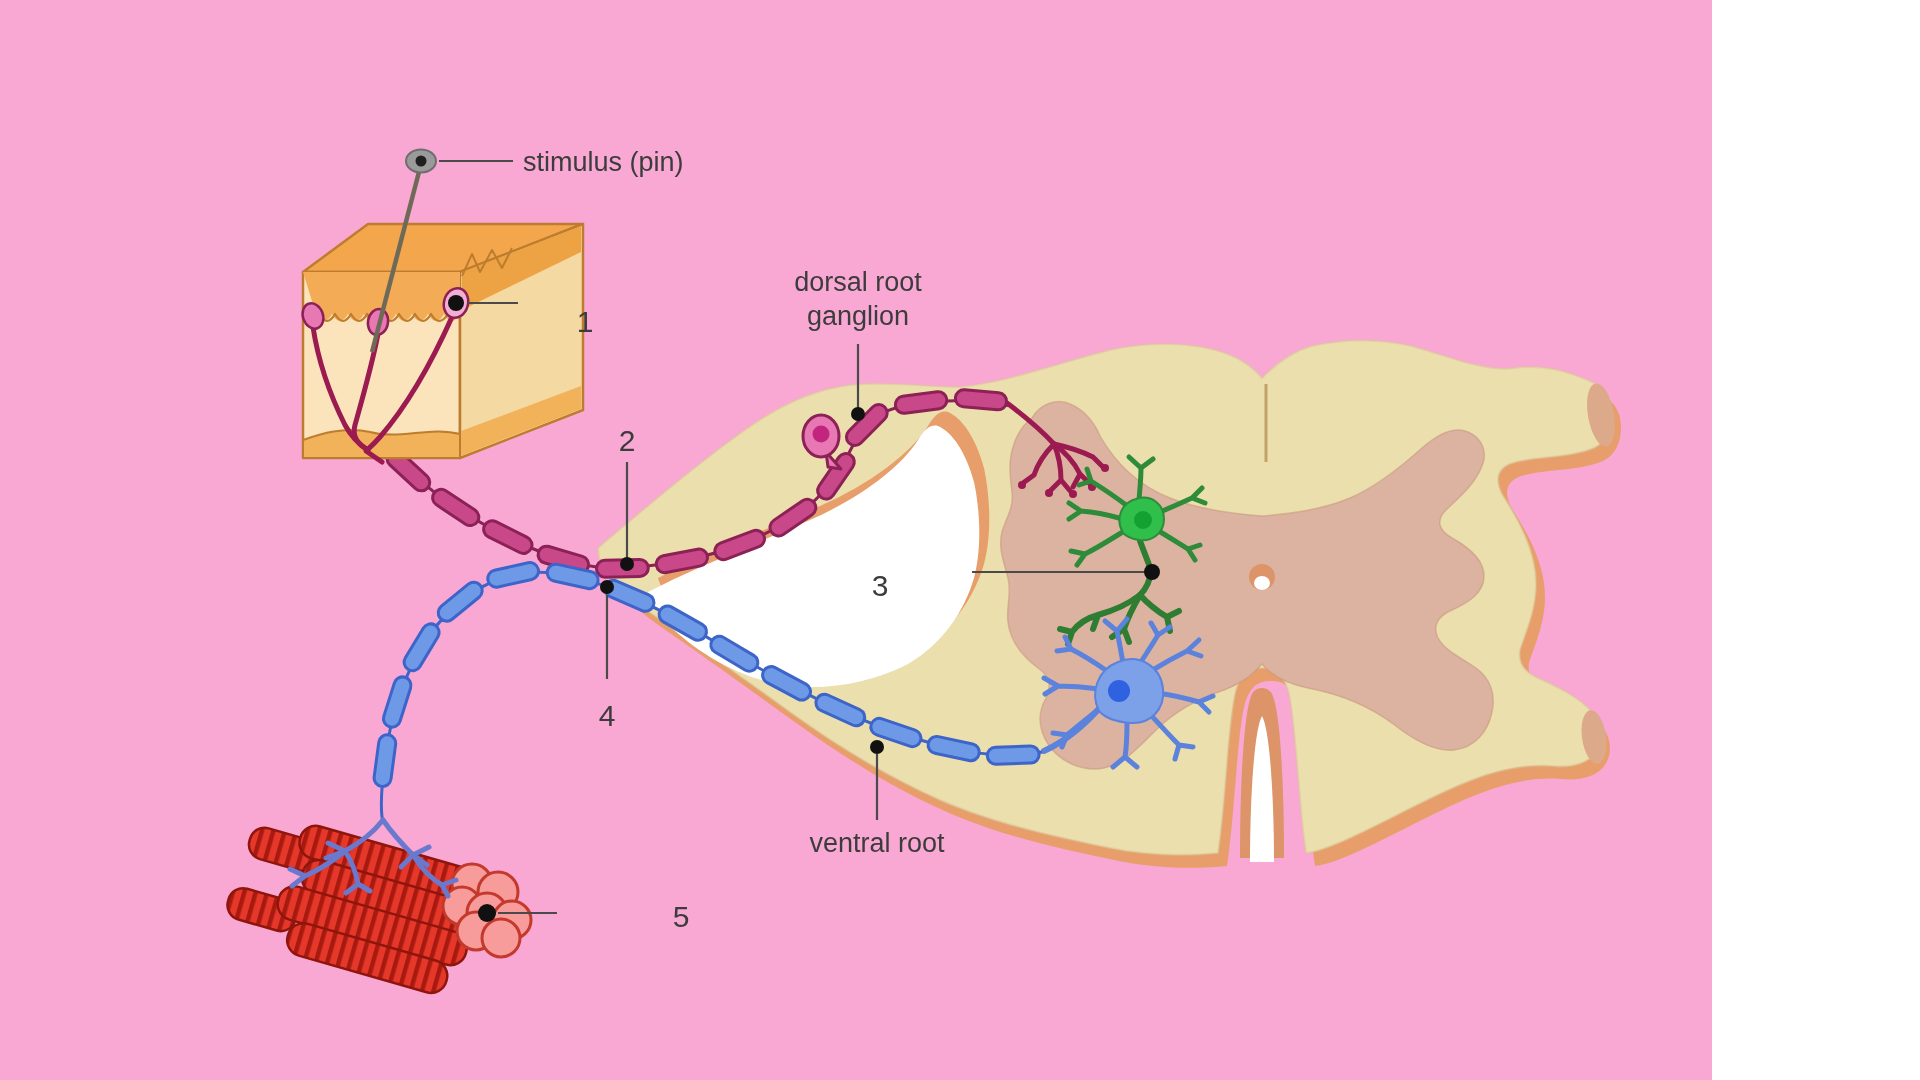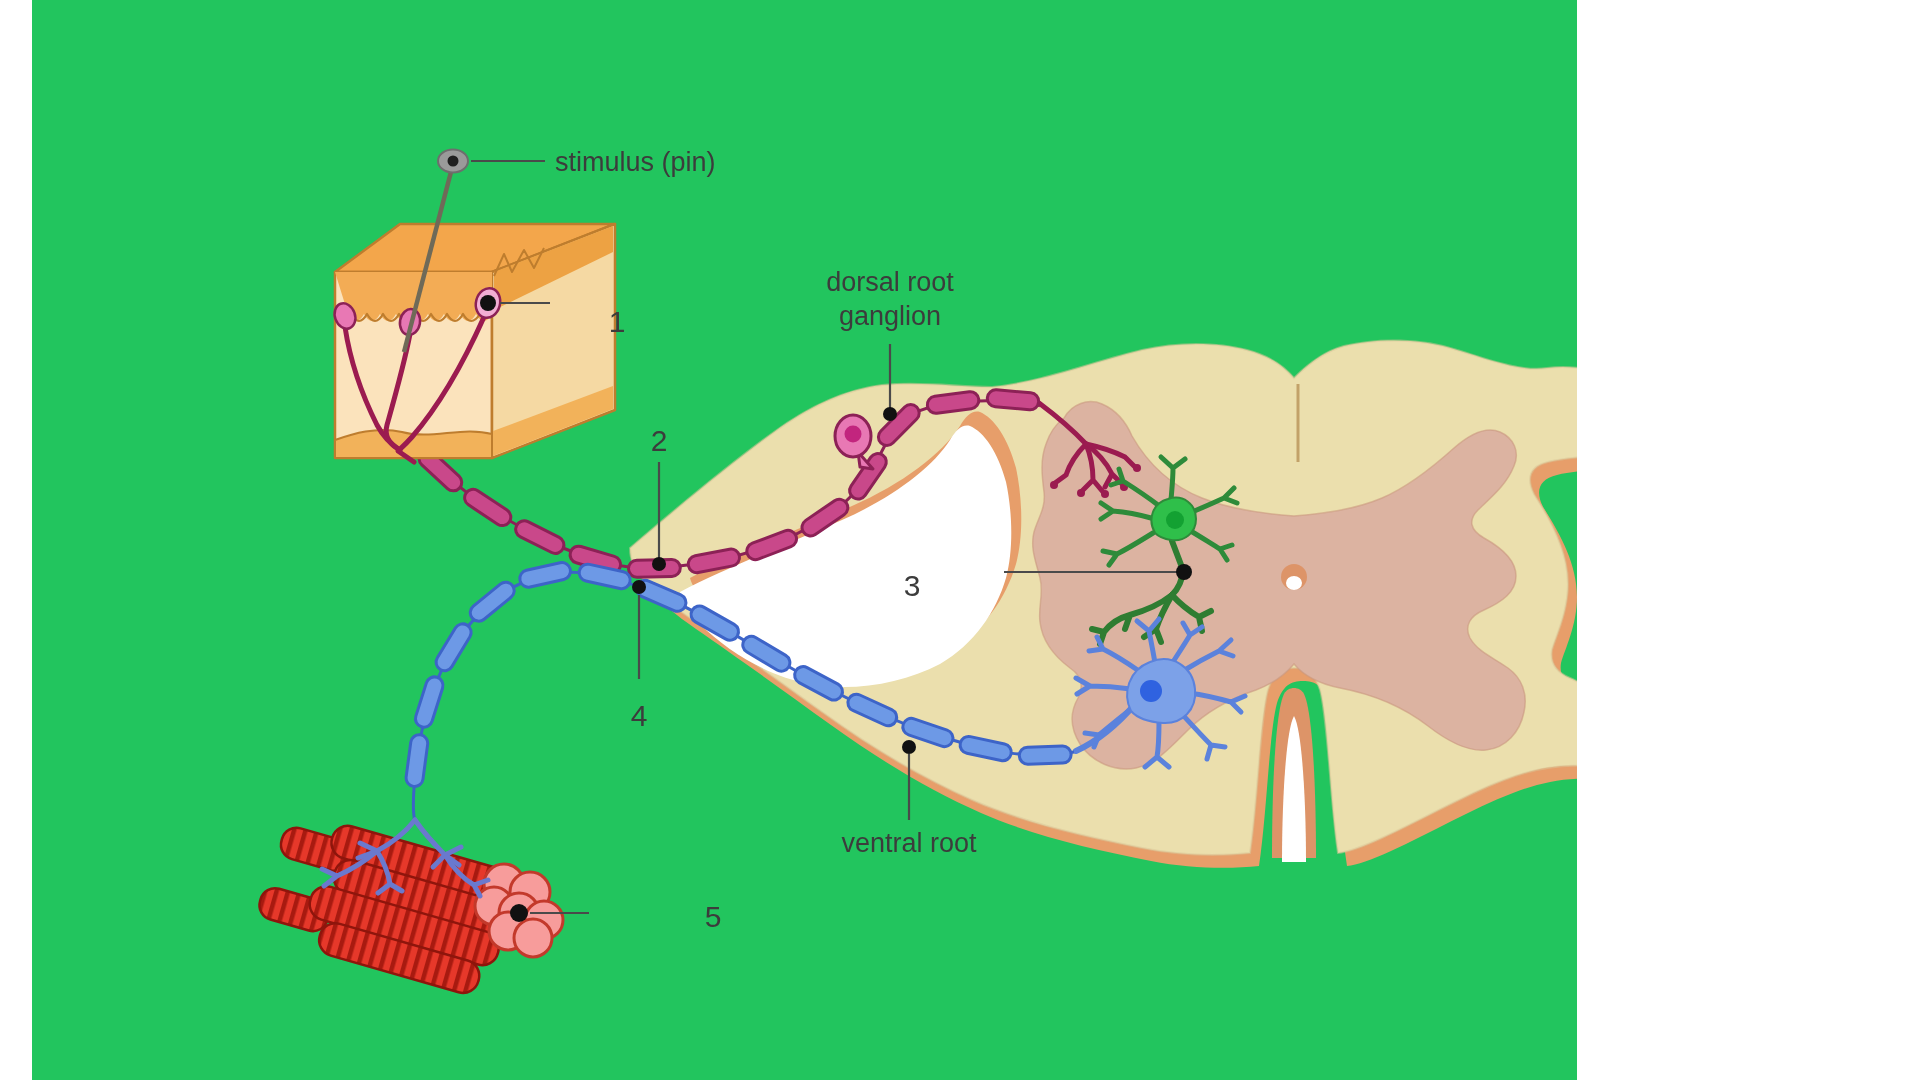--- a/index.html
+++ b/index.html
@@ -1,17 +1,17 @@
 <!DOCTYPE html>
 <html style="--label-text: #3c3c3c; --leader-line: #4a4a4a; --sensory-axon: #c9488a; --sensory-outline: #8c2156; --sensory-dark: #9b1b50; --receptor-fill: #e878b4; --receptor-pale: #f2aed4; --ganglion-nucleus: #c2257e; --motor-axon: #6d99e6; --motor-outline: #3d64c8; --motor-branch: #5b82dc; --motor-soma: #7ca1e8; --motor-nucleus: #2f62e0; --motor-terminal: #6a79ce; --inter-soma: #2fbf4a; --inter-nucleus: #13a132; --inter-branch: #2e8b3a; --inter-terminal: #2f7d32; --white-matter: #ebdfad; --gray-matter: #dcb3a1; --cord-under: #e79e6a; --cut-face: #dca98a; --canal-ring: #dd9468; --sulcus: #c2a269; --skin-top: #f3a64b; --skin-front: #fbe3bc; --skin-side: #f5d9a3; --skin-strip: #f3ac55; --skin-strip-low: #f2b25a; --skin-side-strip: #eda243; --skin-outline: #be7d2e; --muscle-red: #e6382a; --muscle-stripe: #a81a10; --muscle-outline: #8e150c; --muscle-end: #f79c9b; --muscle-end-outline: #c3392b; --pin-head: #9a9a9a; --pin-shaft: #6f6a58;"><head>
 <meta charset="utf-8">
 <style>
   html,body{margin:0;padding:0;background:#ffffff;}
-  .stage{position:relative;width:1545px;height:1080px;background:#22c55e;overflow:hidden;
-         font-family:"Liberation Sans", sans-serif;margin-left:32px;}
+  .stage{position:relative;width:1712px;height:1080px;background:#f9a8d4;overflow:hidden;
+         font-family:"Liberation Sans", sans-serif;}
   svg{display:block}
   text{fill:var(--label-text);font-family:"Liberation Sans", sans-serif;}
   .lbl{font-size:27px;}
   .num{font-size:30px;}
   .leader{stroke:var(--leader-line);stroke-width:2.2;fill:none;}
   .dot{fill:#111;}
 </style>
 </head>
 <body>
 

